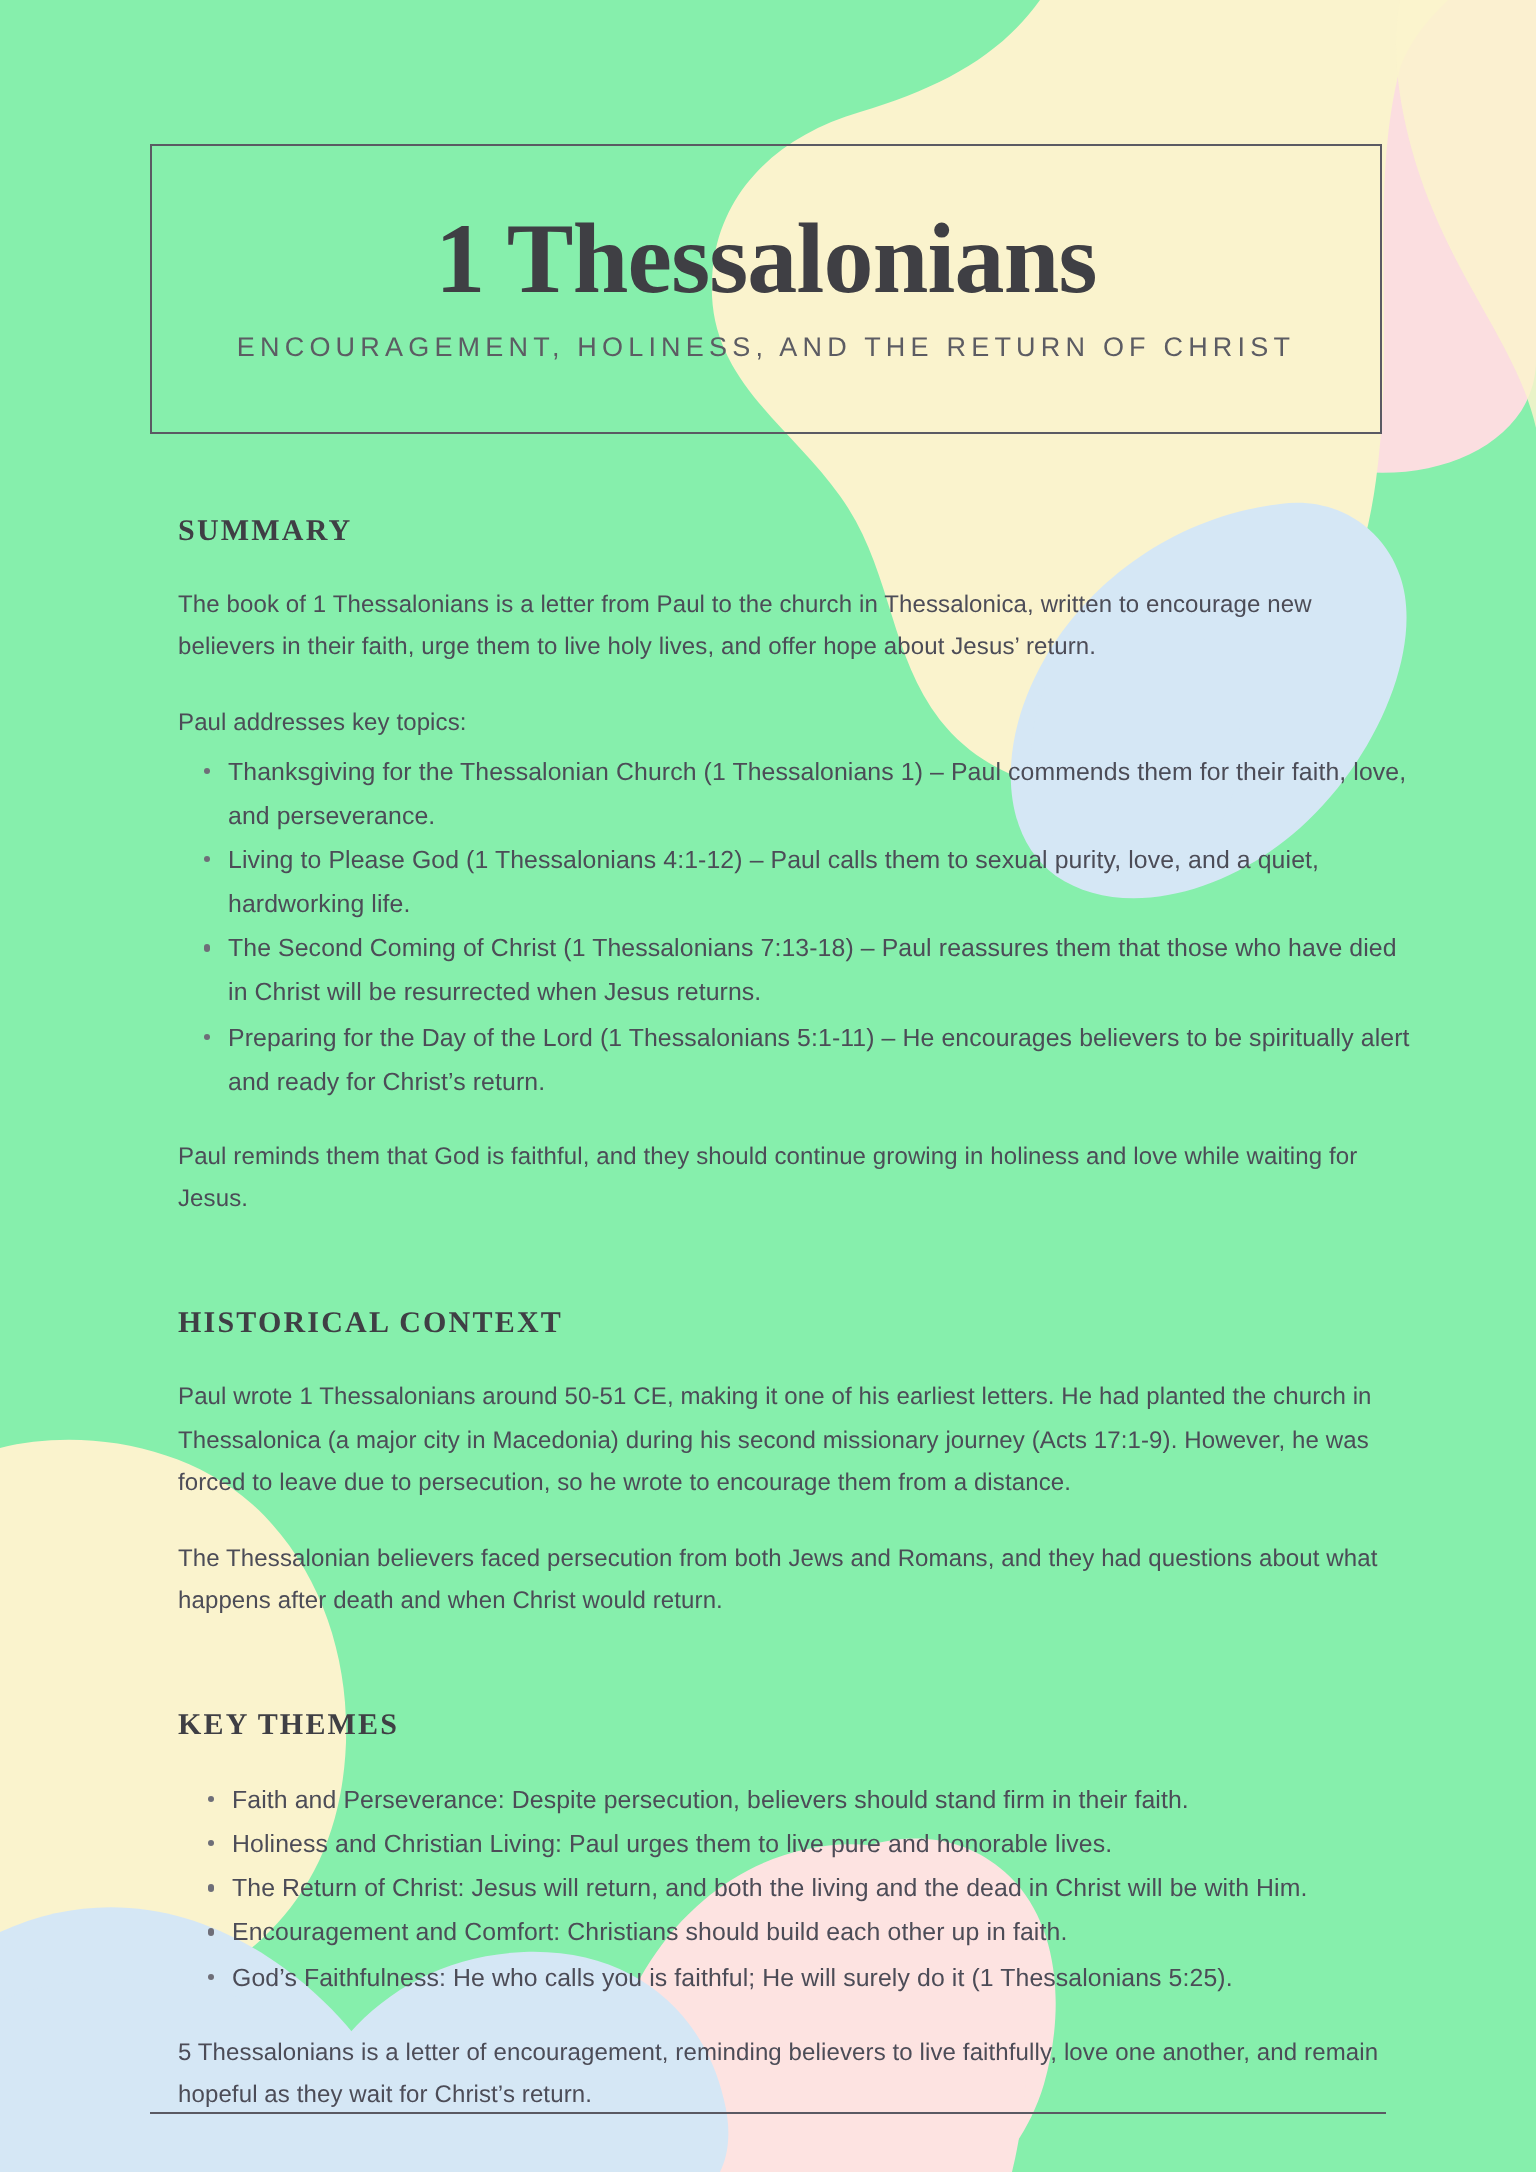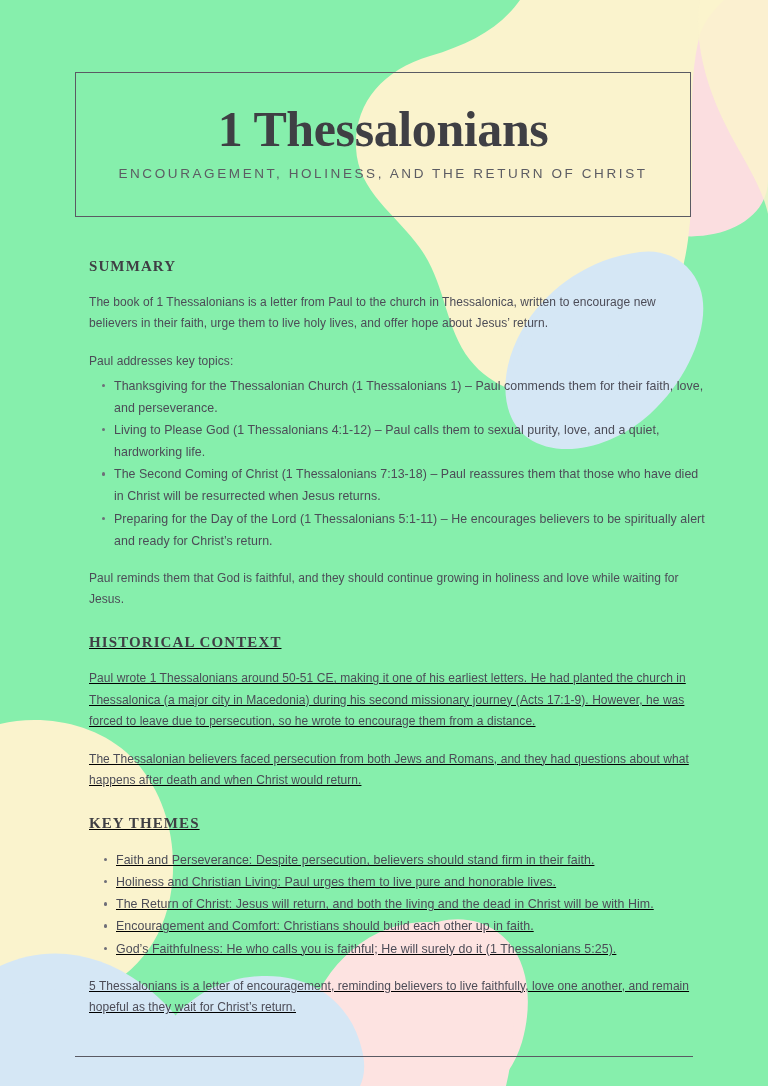--- a/index.html
+++ b/index.html
@@ -88,22 +88,21 @@
   h2.section-heading {
     font-family: "Liberation Serif", "DejaVu Serif", serif;
     font-weight: bold;
     font-size: 15px;
     letter-spacing: 1.1px;
     color: #3F3F44;
     margin: 0 0 17px 0;
     text-transform: uppercase;
   }
   .section + .section {
-    margin-top: 24px;
-    text-decoration: underline;
+    margin-top: 44px;
   }
   .section-historical { margin-top: 30px; }
   .section-themes { margin-top: 30px; }
 
   p.para {
     font-family: "Liberation Sans", sans-serif;
     font-size: 12px;
     line-height: 1.78;
     color: #4C4C57;
     margin: 0 0 16px 0;

